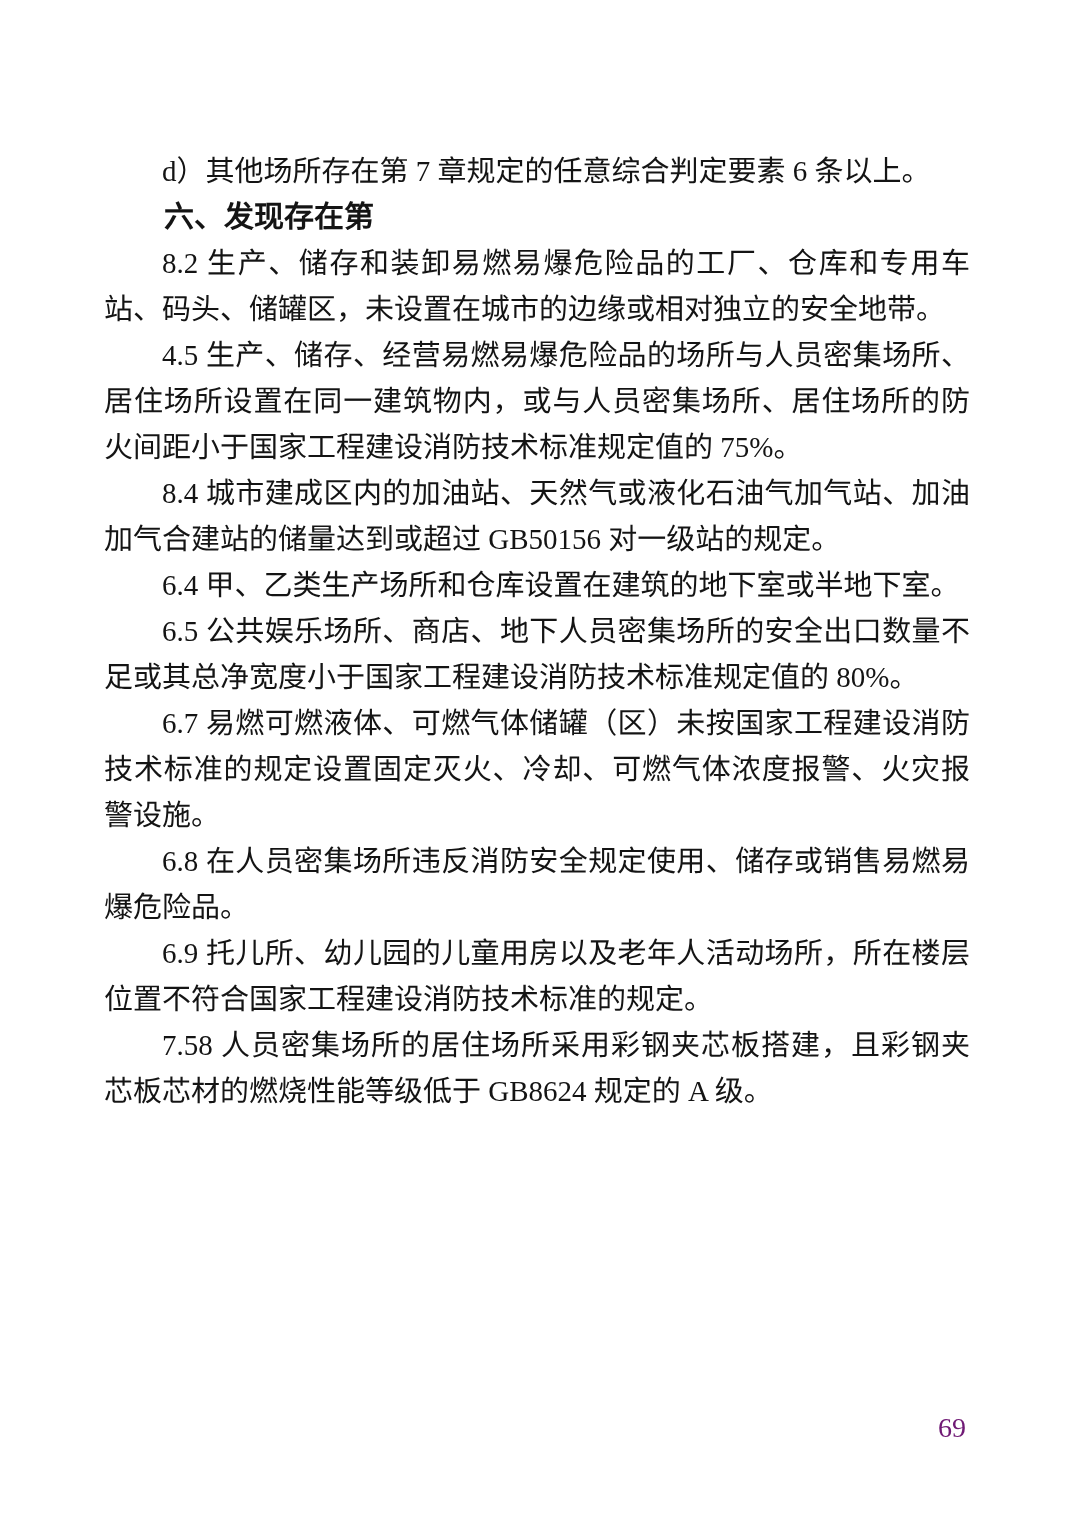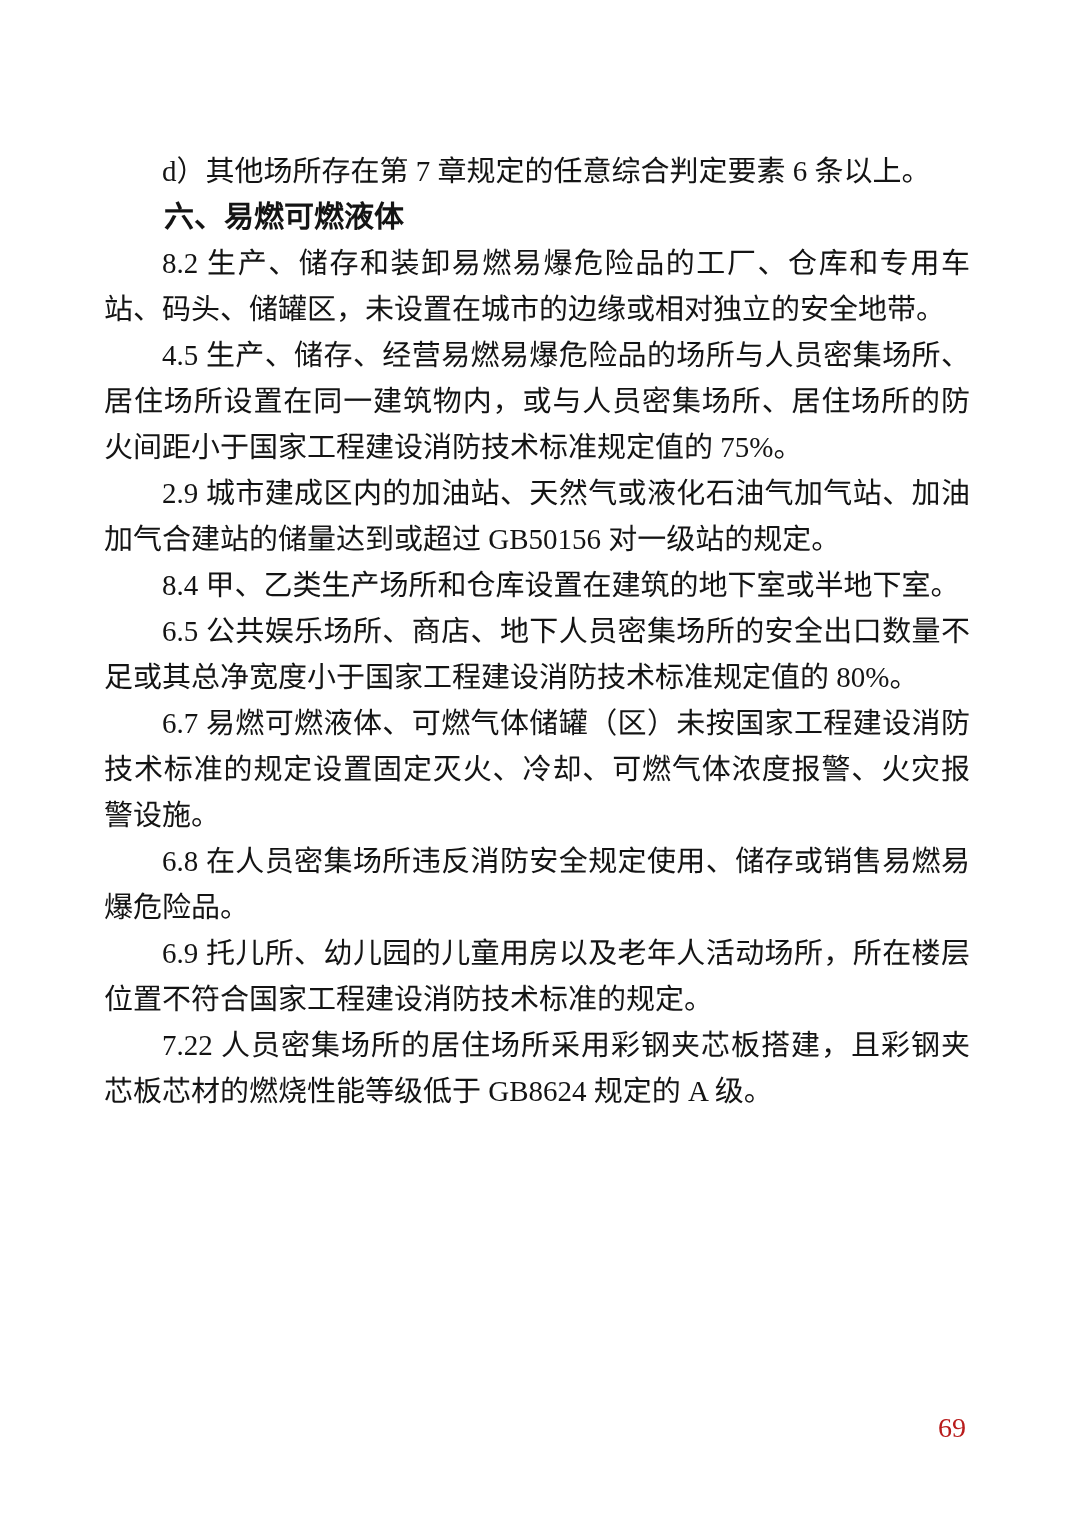--- a/index.html
+++ b/index.html
@@ -35,35 +35,35 @@
     font-family: "Liberation Sans", "DejaVu Sans", sans-serif;
     font-weight: bold;
     font-size: 30px;
   }
   .page-number {
     position: absolute;
     top: 1408px;
     right: 114px;
     font-size: 28px;
     line-height: 40px;
-    color: #b91c1c;
+    color: #701a75;
     font-family: "Liberation Serif", "DejaVu Serif", serif;
   }
 </style>
 </head>
 <body>
 
 <div class="page">
   <div class="content">
     <p class="para">d）其他场所存在第 7 章规定的任意综合判定要素 6 条以上。</p>
-    <p class="para heading">六、易燃可燃液体</p>
+    <p class="para heading">六、发现存在第</p>
     <p class="para">8.2 生产、储存和装卸易燃易爆危险品的工厂、仓库和专用车站、码头、储罐区，未设置在城市的边缘或相对独立的安全地带。</p>
     <p class="para">4.5 生产、储存、经营易燃易爆危险品的场所与人员密集场所、居住场所设置在同一建筑物内，或与人员密集场所、居住场所的防火间距小于国家工程建设消防技术标准规定值的 75%。</p>
-    <p class="para">2.9 城市建成区内的加油站、天然气或液化石油气加气站、加油加气合建站的储量达到或超过 GB50156 对一级站的规定。</p>
-    <p class="para">8.4 甲、乙类生产场所和仓库设置在建筑的地下室或半地下室。</p>
+    <p class="para">8.4 城市建成区内的加油站、天然气或液化石油气加气站、加油加气合建站的储量达到或超过 GB50156 对一级站的规定。</p>
+    <p class="para">6.4 甲、乙类生产场所和仓库设置在建筑的地下室或半地下室。</p>
     <p class="para">6.5 公共娱乐场所、商店、地下人员密集场所的安全出口数量不足或其总净宽度小于国家工程建设消防技术标准规定值的 80%。</p>
     <p class="para">6.7 易燃可燃液体、可燃气体储罐（区）未按国家工程建设消防技术标准的规定设置固定灭火、冷却、可燃气体浓度报警、火灾报警设施。</p>
     <p class="para">6.8 在人员密集场所违反消防安全规定使用、储存或销售易燃易爆危险品。</p>
     <p class="para">6.9 托儿所、幼儿园的儿童用房以及老年人活动场所，所在楼层位置不符合国家工程建设消防技术标准的规定。</p>
-    <p class="para">7.22 人员密集场所的居住场所采用彩钢夹芯板搭建，且彩钢夹芯板芯材的燃烧性能等级低于 GB8624 规定的 A 级。</p>
+    <p class="para">7.58 人员密集场所的居住场所采用彩钢夹芯板搭建，且彩钢夹芯板芯材的燃烧性能等级低于 GB8624 规定的 A 级。</p>
   </div>
   <div class="page-number">69</div>
 </div>
 
 </body></html>

